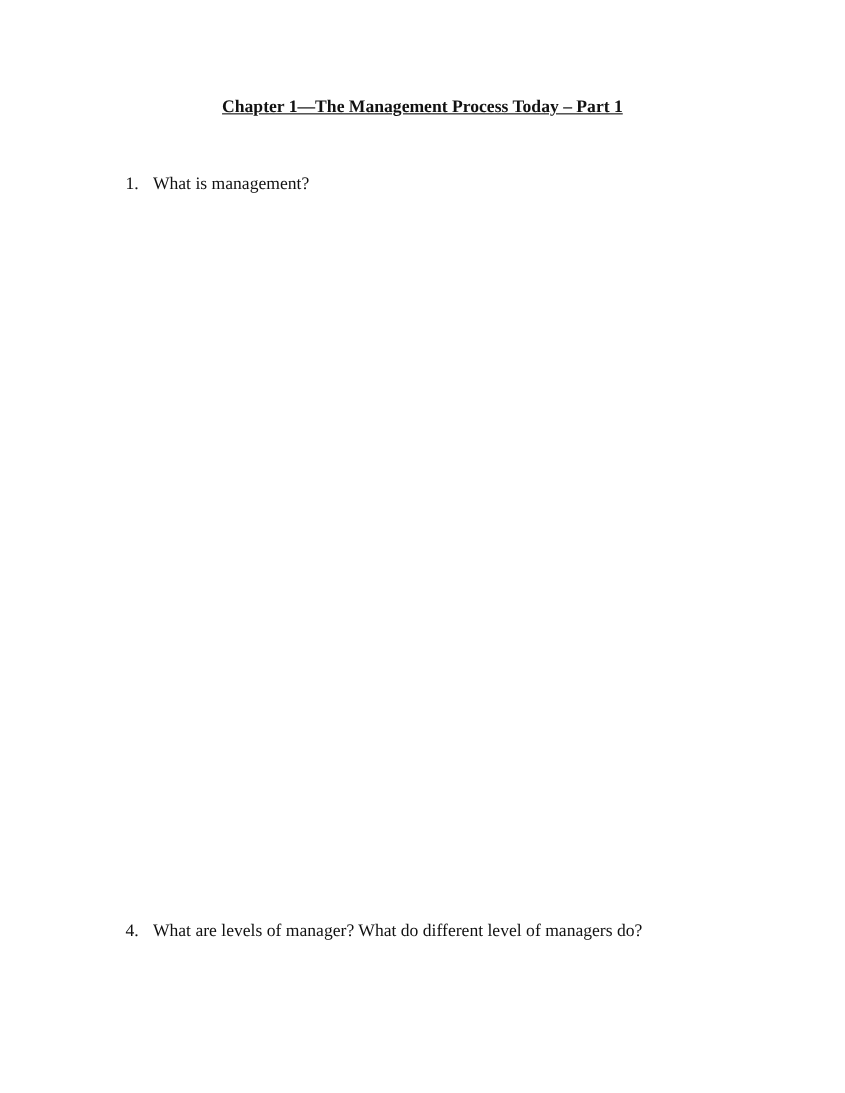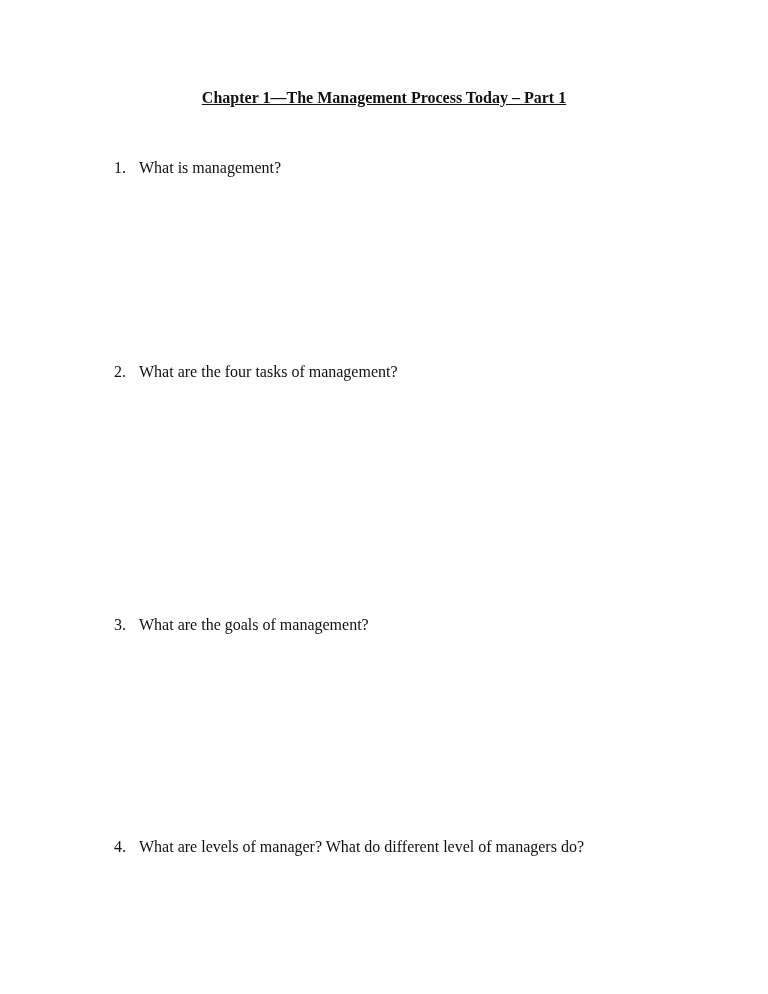--- a/index.html
+++ b/index.html
@@ -53,24 +53,18 @@
 </head>
 <body>
 
 <div class="page">
   <div class="title">Chapter 1—The Management Process Today – Part 1</div>
 
   <div class="question q1">
     <span class="num">1.</span><span>What is management?</span>
   </div>
 
-  <div class="question q2">
-    <span class="num">2.</span><span>What are the four tasks of management?</span>
-  </div>
 
-  <div class="question q3">
-    <span class="num">3.</span><span>What are the goals of management?</span>
-  </div>
 
   <div class="question q4">
     <span class="num">4.</span><span>What are levels of manager? What do different level of managers do?</span>
   </div>
 </div>
 
 </body></html>

